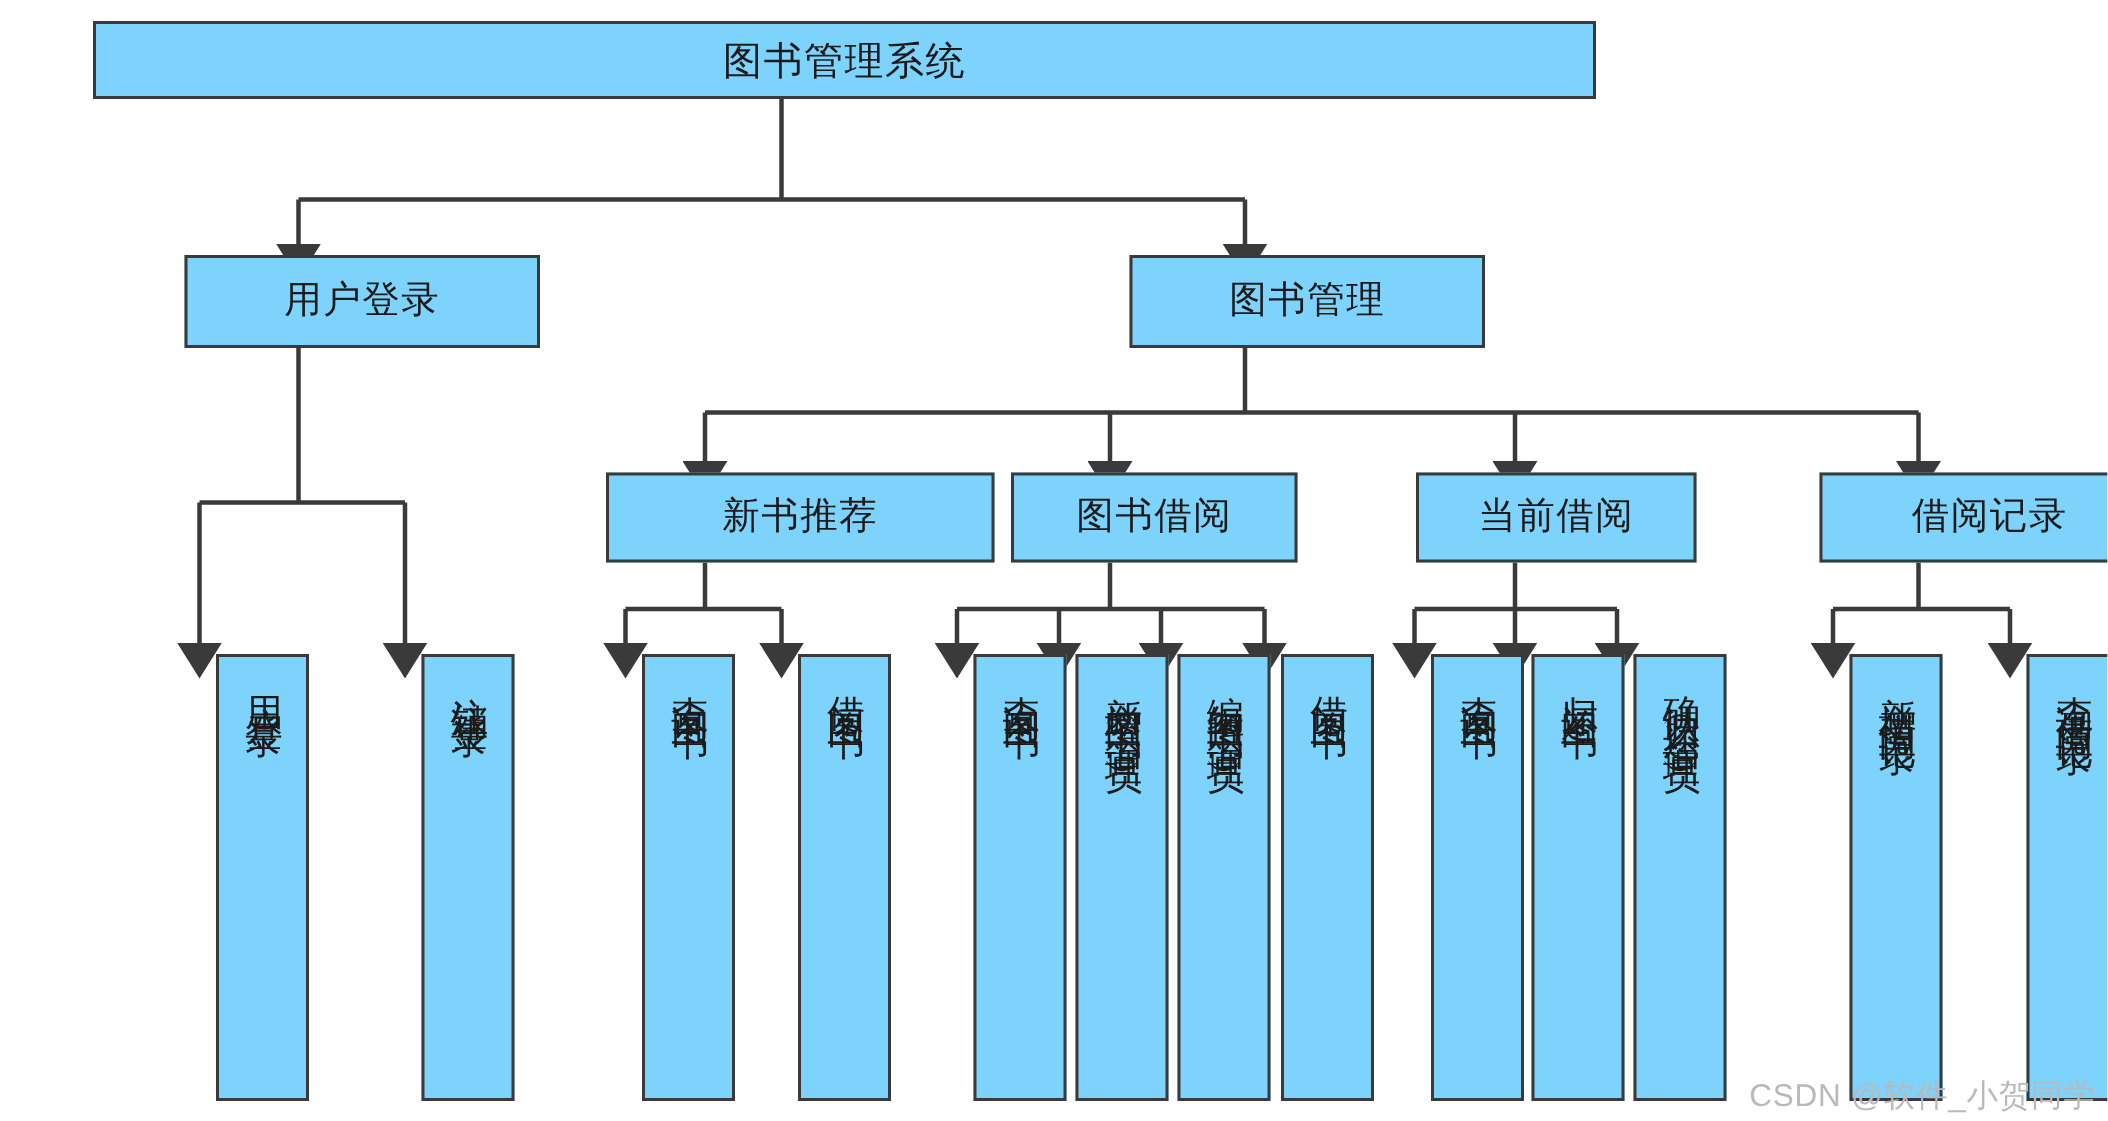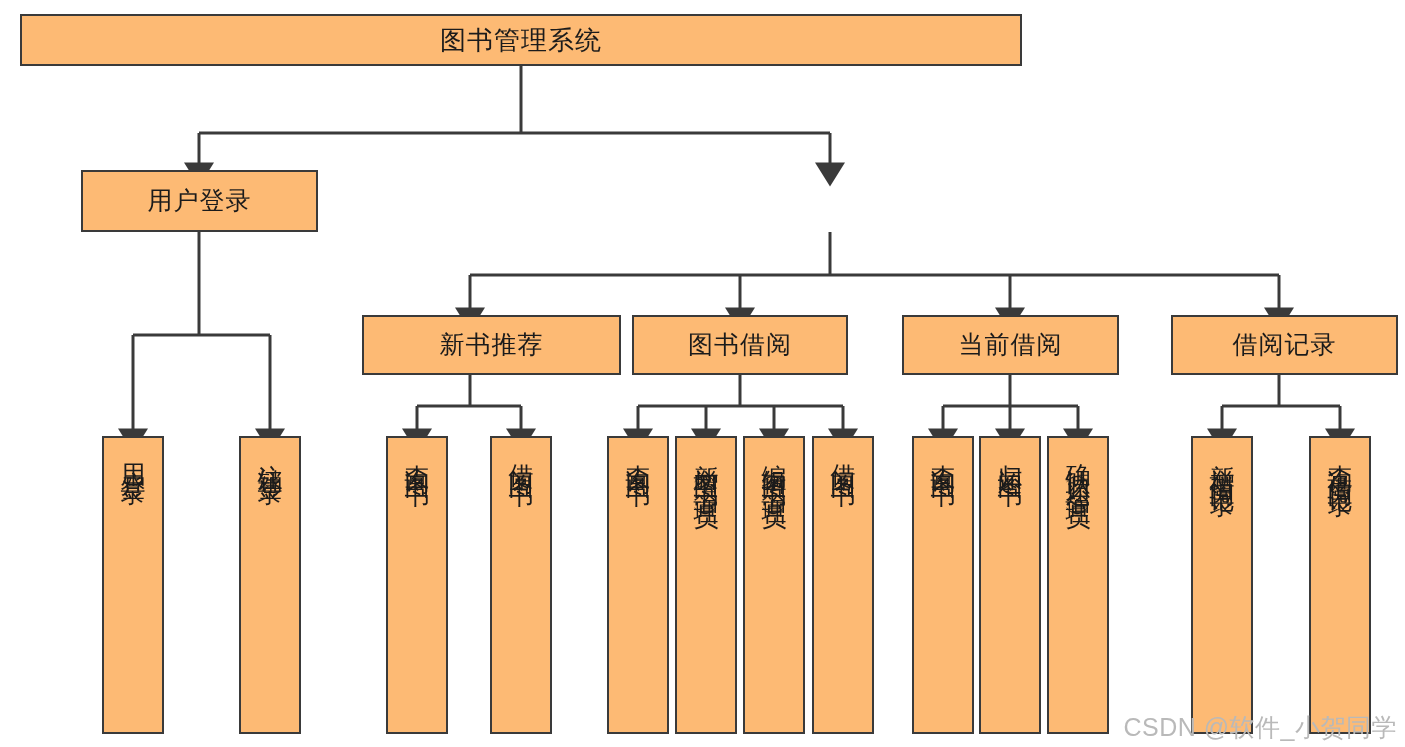--- a/index.html
+++ b/index.html
@@ -22,27 +22,28 @@
     position: absolute;
     left: 0;
     top: 0;
     width: 1405px;
     height: 747px;
     pointer-events: none;
   }
   .node {
     position: absolute;
     box-sizing: border-box;
-    background: #fdba74;
+    background: #7dd3fc;
     border: 2.5px solid #3a3a3a;
     display: flex;
     align-items: center;
     justify-content: center;
     color: #1b1b1b;
     z-index: 2;
+    margin-left: 42px;
   }
   .node .label {
     display: block;
     text-align: center;
     line-height: 1.18;
     white-space: nowrap;
   }
   
   .node.h .label {
     font-size: 25px;
@@ -62,21 +63,21 @@
     font-size: 25px;
     line-height: 1;
     letter-spacing: 6px;
     white-space: normal;
     max-height: 280px;
   }
   #watermark {
     position: absolute;
     right: 8px;
     bottom: 3px;
-    font-size: 25px;
+    font-size: 21px;
     color: #b9b9b9;
     letter-spacing: 0.5px;
     z-index: 3;
     white-space: nowrap;
   }
 </style>
 </head>
 <body>
 
 <div id="canvas">
@@ -131,28 +132,31 @@
     </g>
   </svg>
 
   <div class="node h root" style="left:20px; top:14px; width:1002px; height:52px;">
     <span class="label">图书管理系统</span>
   </div>
 
   <div class="node h" style="left:81px; top:170px; width:237px; height:62px;">
     <span class="label">用户登录</span>
   </div>
+  <div class="node h" style="left:711px; top:170px; width:237px; height:62px;">
+    <span class="label">图书管理</span>
+  </div>
 
   <div class="node h" style="left:362px; top:315px; width:259px; height:60px;">
     <span class="label">新书推荐</span>
   </div>
-  <div class="node h" style="left:632px; top:315px; width:216px; height:60px;">
+  <div class="node h" style="left:632px; top:315px; width:191px; height:60px;">
     <span class="label">图书借阅</span>
   </div>
-  <div class="node h" style="left:902px; top:315px; width:217px; height:60px;">
+  <div class="node h" style="left:902px; top:315px; width:187px; height:60px;">
     <span class="label">当前借阅</span>
   </div>
   <div class="node h" style="left:1171px; top:315px; width:227px; height:60px;">
     <span class="label">借阅记录</span>
   </div>
 
   <div class="node v" style="left:102px; top:436px; width:62px; height:298px;">
     <span class="label">用户登录</span>
   </div>
   <div class="node v" style="left:239px; top:436px; width:62px; height:298px;">

